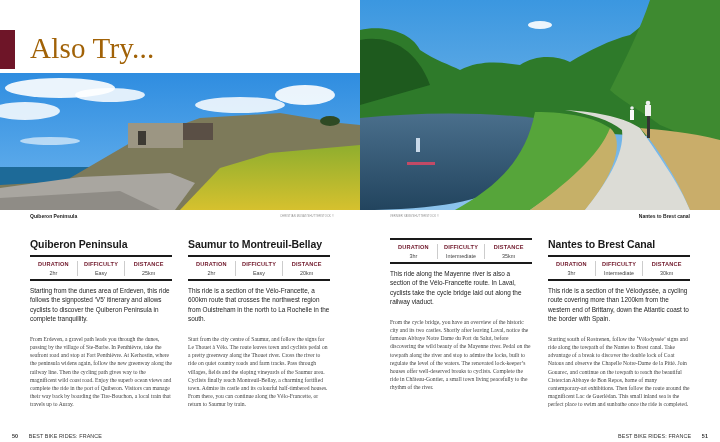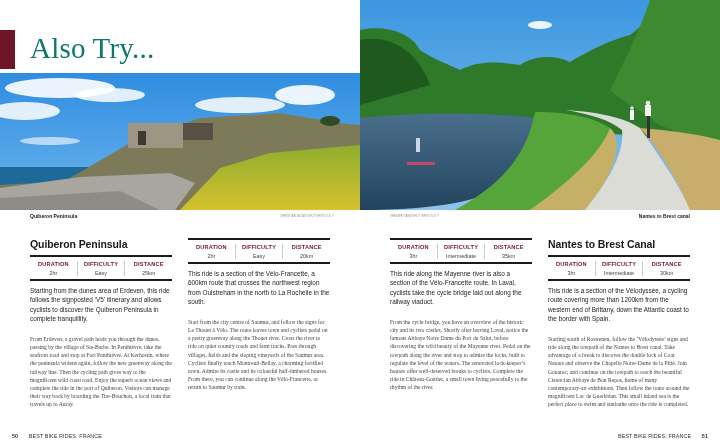--- a/index.html
+++ b/index.html
@@ -6,21 +6,21 @@
   html, body { width:720px; height:442px; overflow:hidden; background:#fff; }
   body { position:relative; font-family:"Liberation Sans", sans-serif; color:#222; }
 
   .spread { position:absolute; inset:0; }
   .page { position:absolute; top:0; width:360px; height:442px; background:#fff; }
   .page.left { left:0; }
   .page.right { left:360px; }
 
   
   .title-bar { position:absolute; left:0; top:30px; width:15px; height:39px; background:#6e1528; }
-  .page-title { position:absolute; left:30px; top:32px; font-family:"Liberation Serif", serif; font-size:29px; color:#0f766e; letter-spacing:0.2px; }
+  .page-title { position:absolute; left:30px; top:32px; font-family:"Liberation Serif", serif; font-size:29px; color:#a16207; letter-spacing:0.2px; }
 
   
   .photo { position:absolute; overflow:hidden; }
   .photo-left { left:0; top:73px; width:360px; height:137px; }
   .photo-right { left:0; top:0; width:360px; height:210px; }
 
   .caption { position:absolute; top:213px; font-size:5px; font-weight:bold; color:#222; }
   .credit { position:absolute; top:215px; font-size:2.6px; color:#888; letter-spacing:0.2px; }
 
   
@@ -94,20 +94,21 @@
         <div class="stat">
           <span class="lbl">DISTANCE</span>
           <span class="val">25km</span>
         </div>
       </div>
       <p class="intro">Starting from the dunes area of Erdeven, this ride follows the signposted ‘V5’ itinerary and allows cyclists to discover the Quiberon Peninsula in complete tranquillity.</p>
       <p class="body">From Erdeven, a gravel path leads you through the dunes, passing by the village of Ste-Barbe. In Penthièvre, take the seafront road and stop at Fort Penthièvre. At Kerhostin, where the peninsula widens again, follow the new greenway along the railway line. Then the cycling path gives way to the magnificent wild coast road. Enjoy the superb ocean views and complete the ride in the port of Quiberon. Visitors can manage their way back by boarding the Tire-Bouchon, a local train that travels up to Auray.</p>
     </div>
 
     <div class="route" style="left:188px;">
+      <h2>Saumur to Montreuil-Bellay</h2>
       <div class="stats">
         <div class="stat">
           <span class="lbl">DURATION</span>
           <span class="val">2hr</span>
         </div>
         <div class="stat">
           <span class="lbl">DIFFICULTY</span>
           <span class="val">Easy</span>
         </div>
         <div class="stat">

